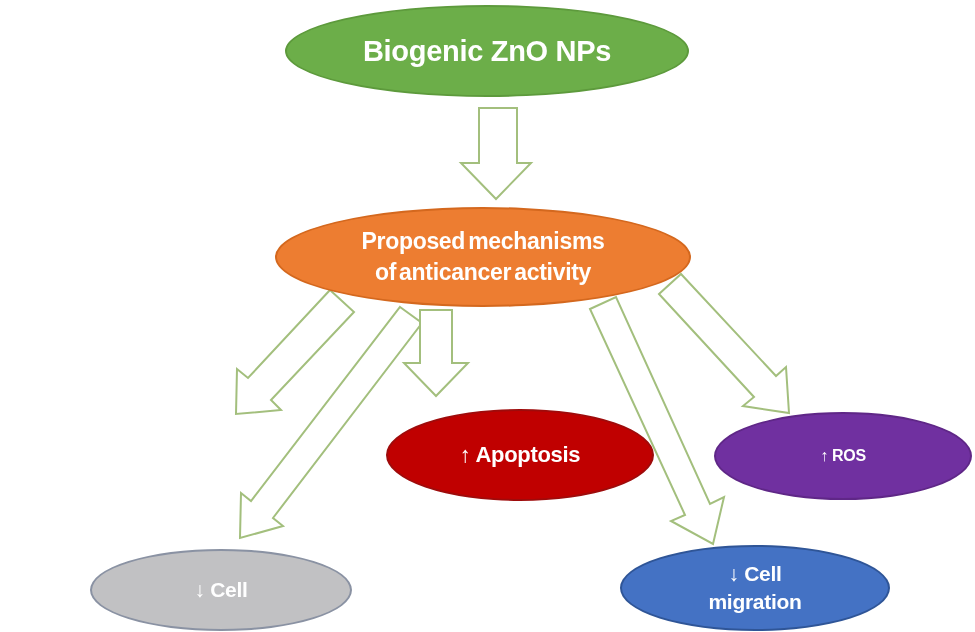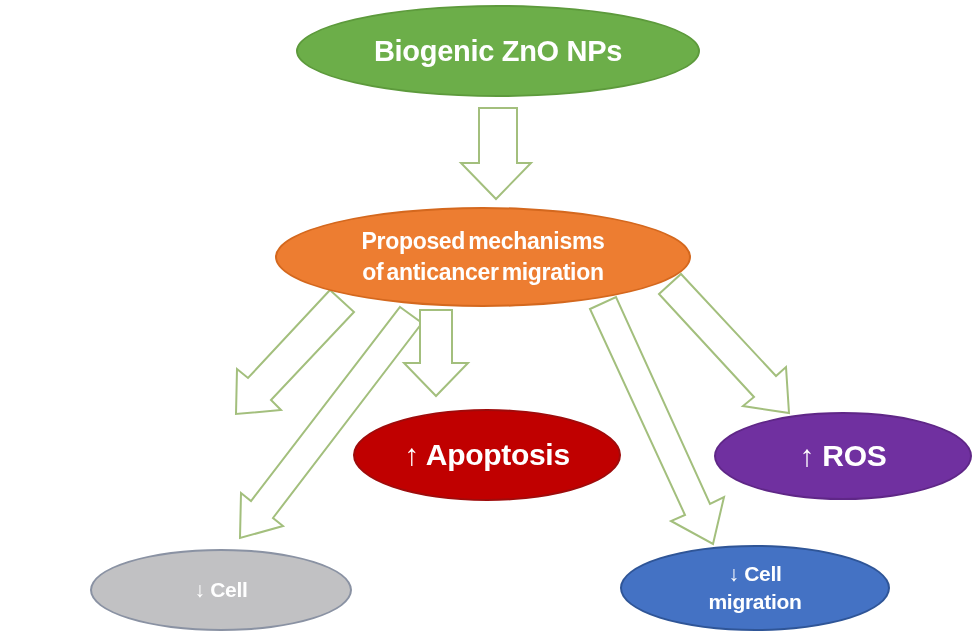--- a/index.html
+++ b/index.html
@@ -36,25 +36,25 @@
     flex-direction: column;
     align-items: center;
     justify-content: center;
     text-align: center;
     color: #ffffff;
     font-weight: bold;
     z-index: 2;
     letter-spacing: -0.3px;
   }
   .node span { display: block; }
-  .node-root      { left: 296px; top: 5px;   width: 404px; height: 92px;  font-size: 29px; }
+  .node-root      { left: 285px; top: 5px;   width: 404px; height: 92px;  font-size: 29px; }
   .node-mech      { left: 275px; top: 207px; width: 416px; height: 100px; font-size: 23px; line-height: 31px; word-spacing: -3px; }
   .node-cyto      { left: 6px;   top: 408px; width: 278px; height: 84px;  font-size: 22px; }
-  .node-apop      { left: 353px; top: 409px; width: 268px; height: 92px;  font-size: 30px; }
-  .node-ros       { left: 714px; top: 412px; width: 258px; height: 88px;  font-size: 30px; }
+  .node-apop      { left: 386px; top: 409px; width: 268px; height: 92px;  font-size: 22px; }
+  .node-ros       { left: 714px; top: 412px; width: 258px; height: 88px;  font-size: 16px; }
   .node-adhesion  { left: 90px;  top: 549px; width: 262px; height: 82px;  font-size: 21px; line-height: 28px; }
   .node-migration { left: 620px; top: 545px; width: 270px; height: 86px;  font-size: 21px; line-height: 28px; }
 </style>
 </head>
 <body>
 
 <div class="canvas">
 
   <svg class="arrows-layer" viewBox="0 0 975 632" xmlns="http://www.w3.org/2000/svg">
     <polygon points="479,108 517,108 517,163 531,163 496,199 461,163 479,163" stroke="#a3bf7d" fill="#ffffff"></polygon>
@@ -64,21 +64,21 @@
     <polygon points="590,309 616,297 710,504 724,497 713,544 671,521 685,515" stroke="#a3bf7d" fill="#ffffff"></polygon>
     <polygon points="659,294 681,274 776,376 786,367 789,413 743,406 754,397" stroke="#a3bf7d" fill="#ffffff"></polygon>
   </svg>
 
   <div class="node node-root" style="background-color: rgb(108, 174, 73); border-color: rgb(93, 154, 60);">
     <span>Biogenic ZnO NPs</span>
   </div>
 
   <div class="node node-mech" style="background-color: rgb(237, 125, 49); border-color: rgb(212, 104, 30);">
     <span>Proposed mechanisms</span>
-    <span>of anticancer migration</span>
+    <span>of anticancer activity</span>
   </div>
 
 
   <div class="node node-apop" style="background-color: rgb(192, 0, 0); border-color: rgb(158, 11, 11);">
     <span>↑ Apoptosis</span>
   </div>
 
   <div class="node node-ros" style="background-color: rgb(112, 48, 160); border-color: rgb(95, 39, 135);">
     <span>↑ ROS</span>
   </div>

